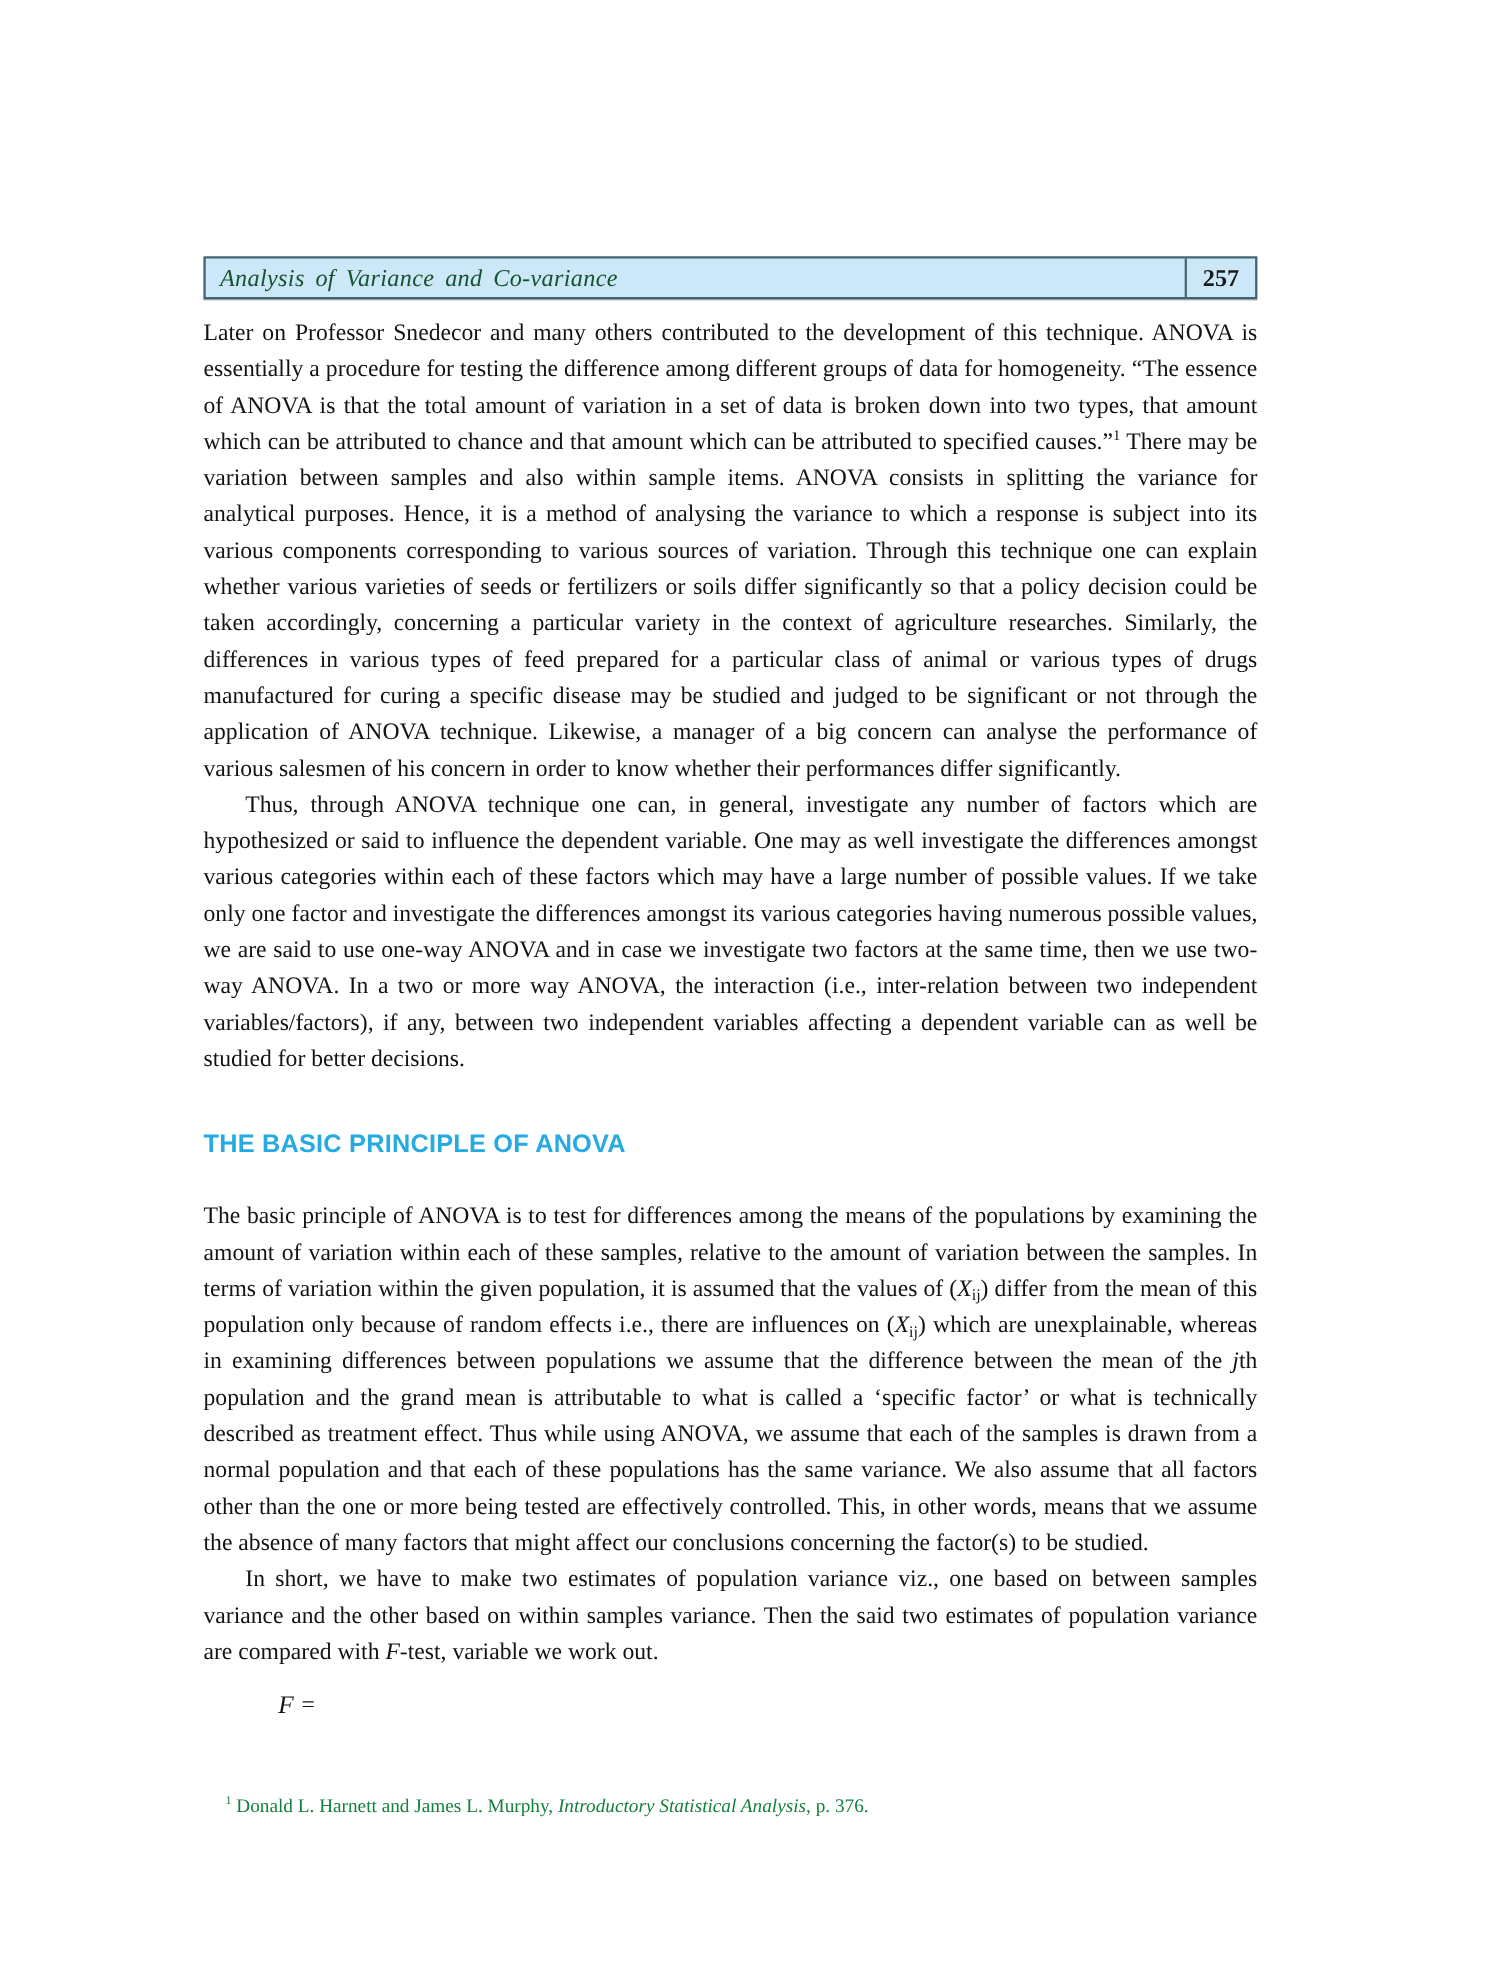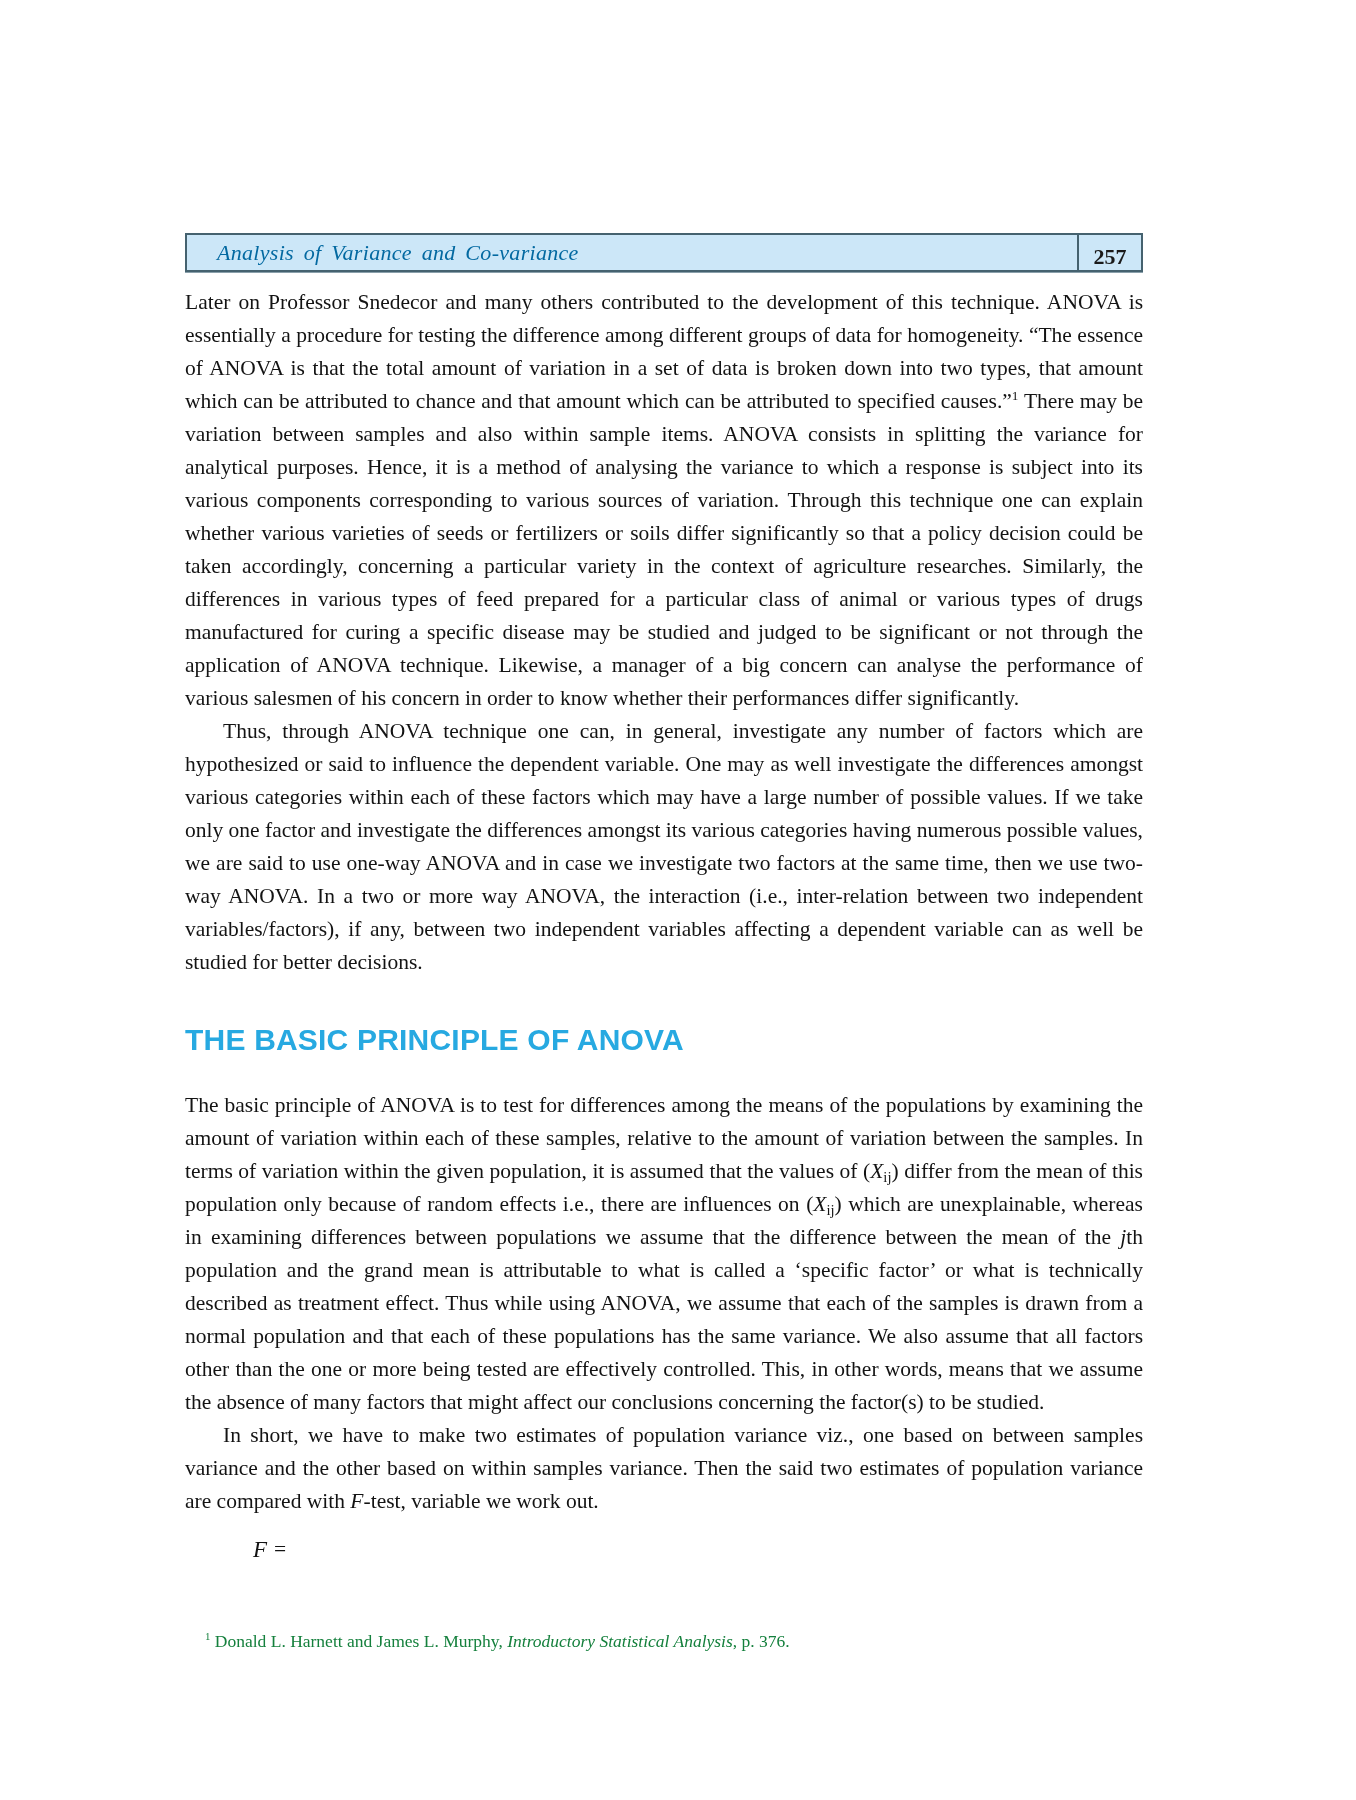--- a/index.html
+++ b/index.html
@@ -31,50 +31,50 @@
     box-shadow: 0 1px 0 #8aa0ab;
     display: flex;
     align-items: stretch;
     justify-content: space-between;
   }
   .chapter-title {
     font-style: italic;
     font-size: 22px;
     letter-spacing: 0.3px;
     word-spacing: 4px;
-    padding-left: 30px;
+    padding-left: 13px;
     align-self: center;
-    color: #0369a1;
+    color: #14532d;
   }
   .page-num-box {
     box-sizing: border-box;
     border-left: 2px solid #45626f;
     width: 64px;
     display: flex;
-    align-items: flex-end;
+    align-items: center;
     justify-content: center;
     font-weight: bold;
     font-size: 22px;
     color: #1a1a1a;
   }
 
   
   .body-text {
     margin-top: 14px;
     font-size: 21.5px;
     line-height: 33px;
     text-align: justify;
   }
   .body-text p { margin: 0; }
   .body-text p.indent { text-indent: 38px; }
 
   .section-heading {
     font-family: "Liberation Sans", sans-serif;
     font-weight: bold;
-    font-size: 30px;
+    font-size: 23px;
     letter-spacing: 0.2px;
     color: #27a9e1;
     margin: 44px 0 33px 0;
     text-align: left;
   }
 
   
   .formula {
     margin: 16px 0 0 68px;
     display: flex;

